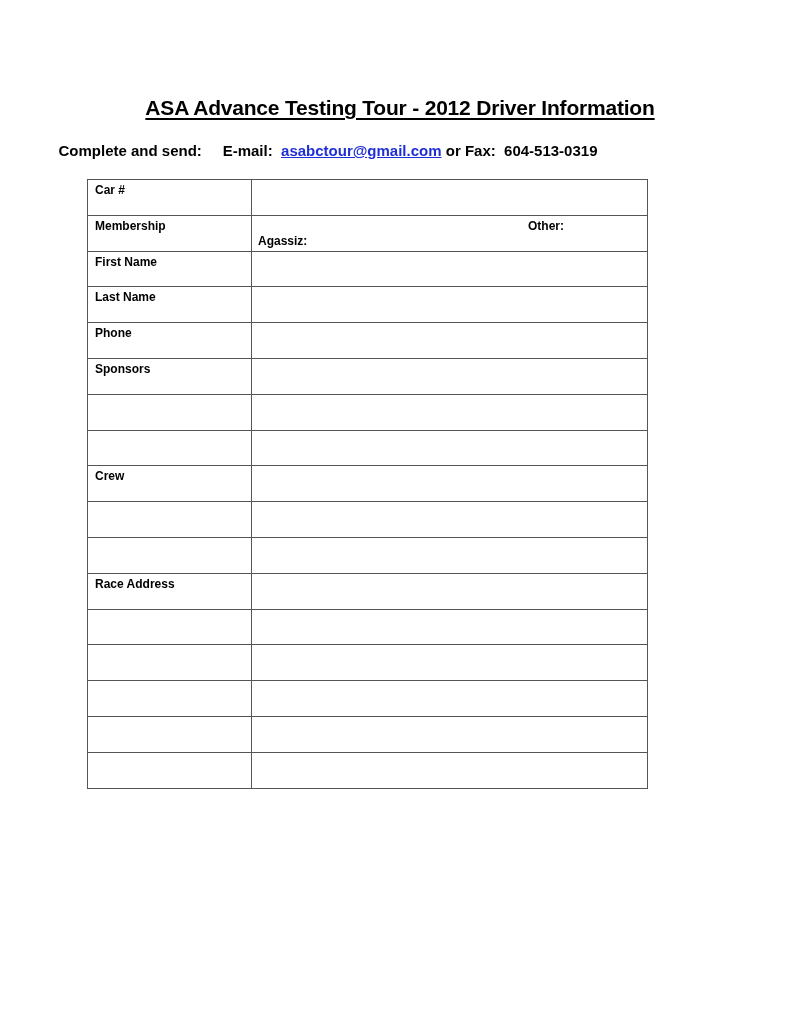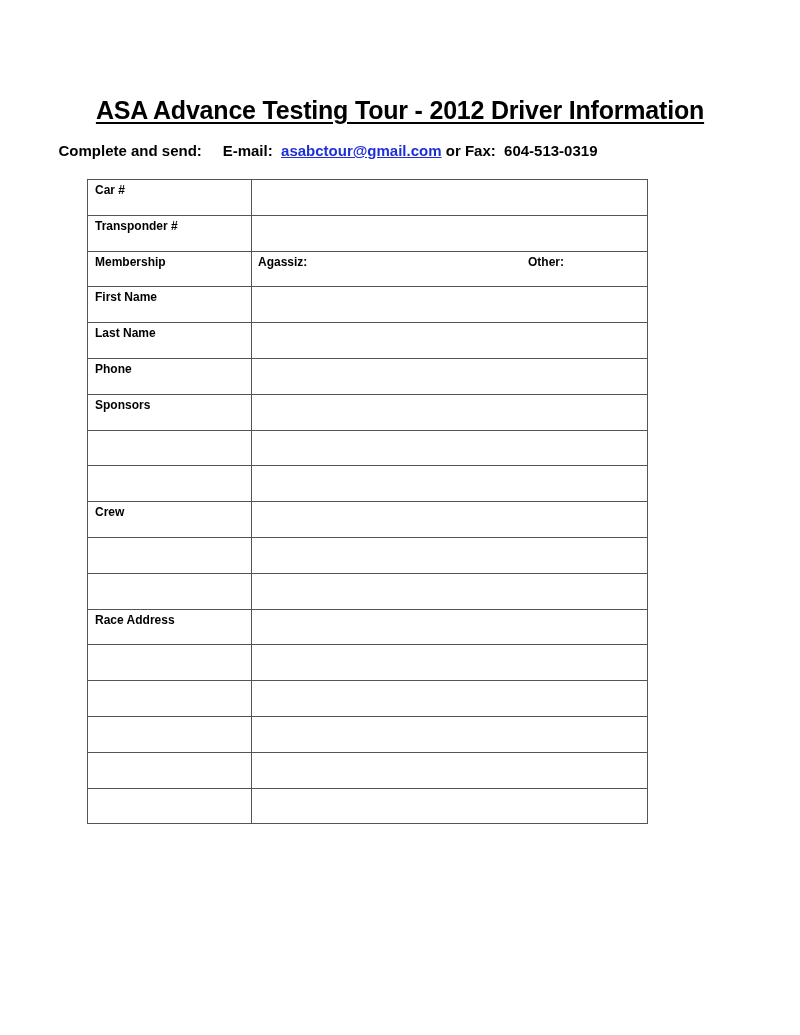--- a/index.html
+++ b/index.html
@@ -1,58 +1,52 @@
 <!DOCTYPE html>
 <html><head>
   <meta charset="utf-8">
   <style>
     html, body { margin: 0; padding: 0; background: #ffffff; }
     body { width: 800px; height: 1035px; position: relative; font-family: "Liberation Sans", sans-serif; color: #000; }
     .title {
       position: absolute; top: 96px; left: 0; width: 800px; text-align: center;
-      font-size: 25px; font-weight: bold; letter-spacing: -0.2px;
+      font-size: 21px; font-weight: bold; letter-spacing: -0.2px;
     }
     .title span { text-decoration: underline; text-underline-offset: 3px; text-decoration-thickness: 2px; }
     .subtitle {
       position: absolute; top: 142px; left: 0; width: 656px; text-align: center;
       font-size: 15px; font-weight: bold; white-space: pre;
     }
     .subtitle a { color: #1f2fd6; text-decoration: underline; }
     table.form {
       position: absolute; top: 179px; left: 87px; width: 561px;
       border-collapse: collapse; table-layout: fixed;
     }
     table.form td {
       border: 1px solid #555; height: 34.8px; padding: 0; vertical-align: top;
       font-size: 12px; font-weight: bold;
     }
     table.form td.label { width: 163px; }
     table.form td .lbl { display: block; padding: 3px 0 0 7px; }
     .membership { position: relative; height: 100%; }
-    .membership .agassiz { position: absolute; left: 6px; top: 3px; }
+    .membership .agassiz { position: absolute; left: 6px; top: 18px; }
     .membership .other { position: absolute; left: 276px; top: 3px; }
   </style>
 </head>
 <body>
 
 <div class="title"><span>ASA Advance Testing Tour - 2012 Driver Information</span></div>
 
 <div class="subtitle"><span>Complete and send:     E-mail:  </span><a>asabctour@gmail.com</a><span> or Fax:  604-513-0319</span></div>
 
 <table class="form">
   <tbody>
     <tr>
       <td class="label">
           <span class="lbl">Car #</span>
-        </td>
-      <td></td>
-    </tr>
-    <tr>
-      <td class="label">
-          <span class="lbl">Transponder #</span>
         </td>
       <td></td>
     </tr>
     <tr>
       <td class="label">
           <span class="lbl">Membership</span>
         </td>
       <td>
         <div class="membership">
           <span class="agassiz">Agassiz:</span>

